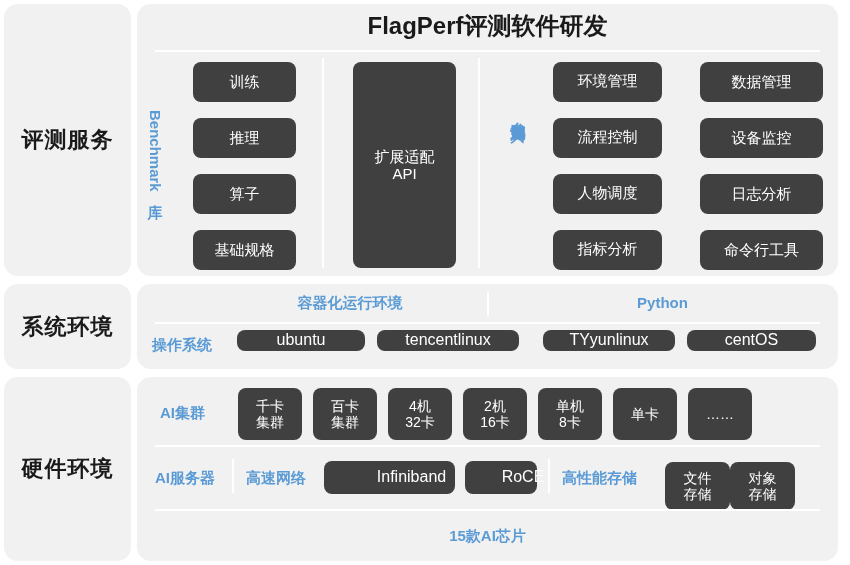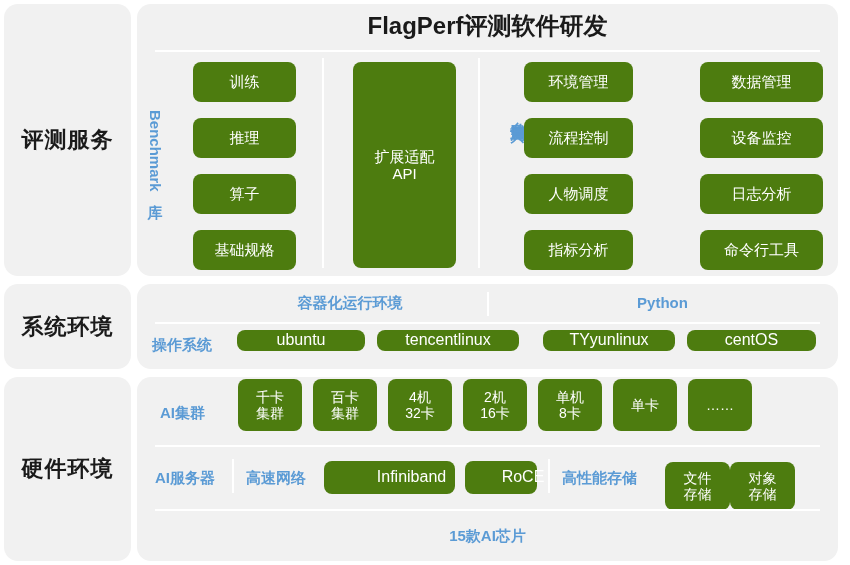--- a/index.html
+++ b/index.html
@@ -31,21 +31,21 @@
     align-items: center;
     justify-content: center;
     font-size: 22px;
     font-weight: bold;
     color: #1a1a1a;
     letter-spacing: 1px;
   }
 
   
   .chip {
-    background: #4d7c0f;
+    background: #404040;
     border-radius: 8px;
     color: #ffffff;
     font-size: 15px;
     display: flex;
     align-items: center;
     justify-content: center;
     text-align: center;
     line-height: 1.15;
     box-sizing: border-box;
     white-space: pre-line;
@@ -95,21 +95,21 @@
 
   #vdiv-1 { left: 322px; top: 58px; height: 210px; }
   #adapt-api {
     position: absolute; left: 353px; top: 62px; width: 103px; height: 206px;
     font-size: 15px;
   }
   #vdiv-2 { left: 478px; top: 58px; height: 210px; }
 
   #auto-label { position: absolute; left: 508px; top: 110px; }
 
-  .col-tools-a { position: absolute; left: 524px; top: 62px; width: 109px; }
+  .col-tools-a { position: absolute; left: 553px; top: 62px; width: 109px; font-family: Liberation Serif, serif; }
   .col-tools-a .chip { width: 109px; height: 40px; margin-bottom: 16px; }
   .col-tools-b { position: absolute; left: 700px; top: 62px; width: 123px; }
   .col-tools-b .chip { width: 123px; height: 40px; margin-bottom: 16px; }
 
   
   #sec-sys-label { left: 4px;  top: 284px; width: 127px; height: 85px; }
   #sec-sys-body  { left: 137px; top: 284px; width: 701px; height: 85px; }
 
   #sys-head-container {
     position: absolute; left: 250px; top: 294px; width: 200px;
@@ -128,21 +128,21 @@
   #os-row .chip:nth-child(1) { width: 128px; }
   #os-row .chip:nth-child(2) { width: 142px; }
   #os-row .chip:nth-child(3) { width: 132px; margin-left: 12px; }
   #os-row .chip:nth-child(4) { width: 129px; }
 
   
   #sec-hw-label { left: 4px;  top: 377px; width: 127px; height: 184px; }
   #sec-hw-body  { left: 137px; top: 377px; width: 701px; height: 184px; }
 
   #cluster-label { position: absolute; left: 160px; top: 404px; font-size: 15px; }
-  #cluster-row { position: absolute; left: 238px; top: 379px; display: flex; gap: 11px; }
+  #cluster-row { position: absolute; left: 238px; top: 388px; display: flex; gap: 11px; }
   #cluster-row .chip { width: 64px; height: 52px; font-size: 14px; }
   #hwdiv-1 { left: 155px; top: 445px; width: 665px; }
 
   #server-label { position: absolute; left: 155px; top: 469px; font-size: 15px; }
   #vdiv-hw-1 { left: 232px; top: 459px; height: 34px; }
   #net-label { position: absolute; left: 246px; top: 469px; font-size: 15px; }
   #net-row { position: absolute; left: 324px; top: 461px; display: flex; gap: 10px; }
   #net-row .chip { height: 33px; font-size: 16px; padding-left: 44px; }
   #net-row .chip:nth-child(1) { width: 131px; }
   #net-row .chip:nth-child(2) { width: 72px; }

